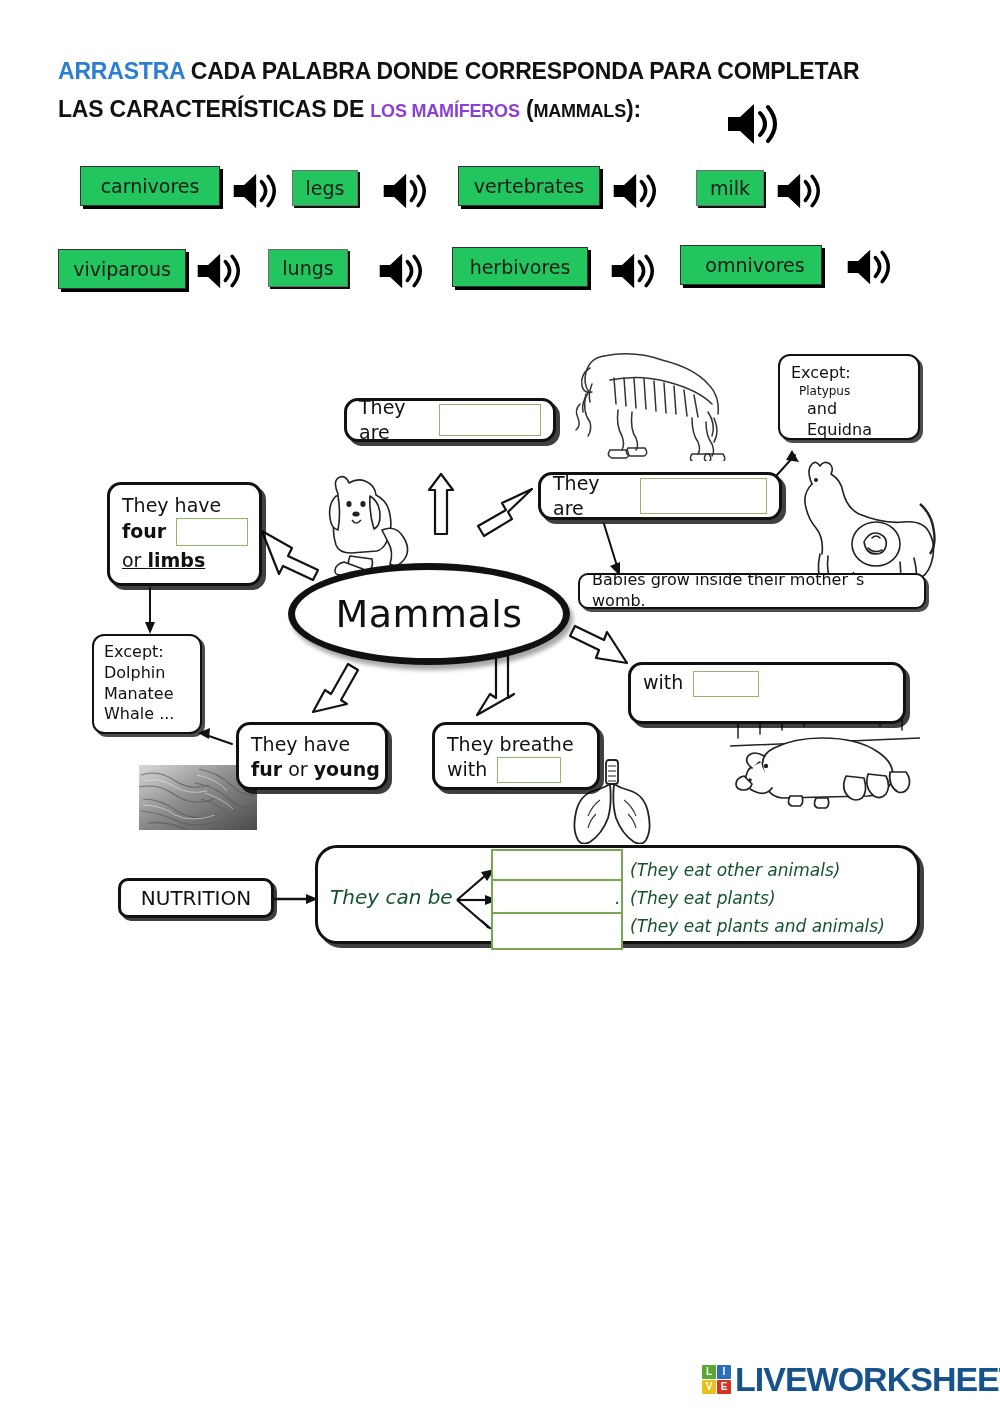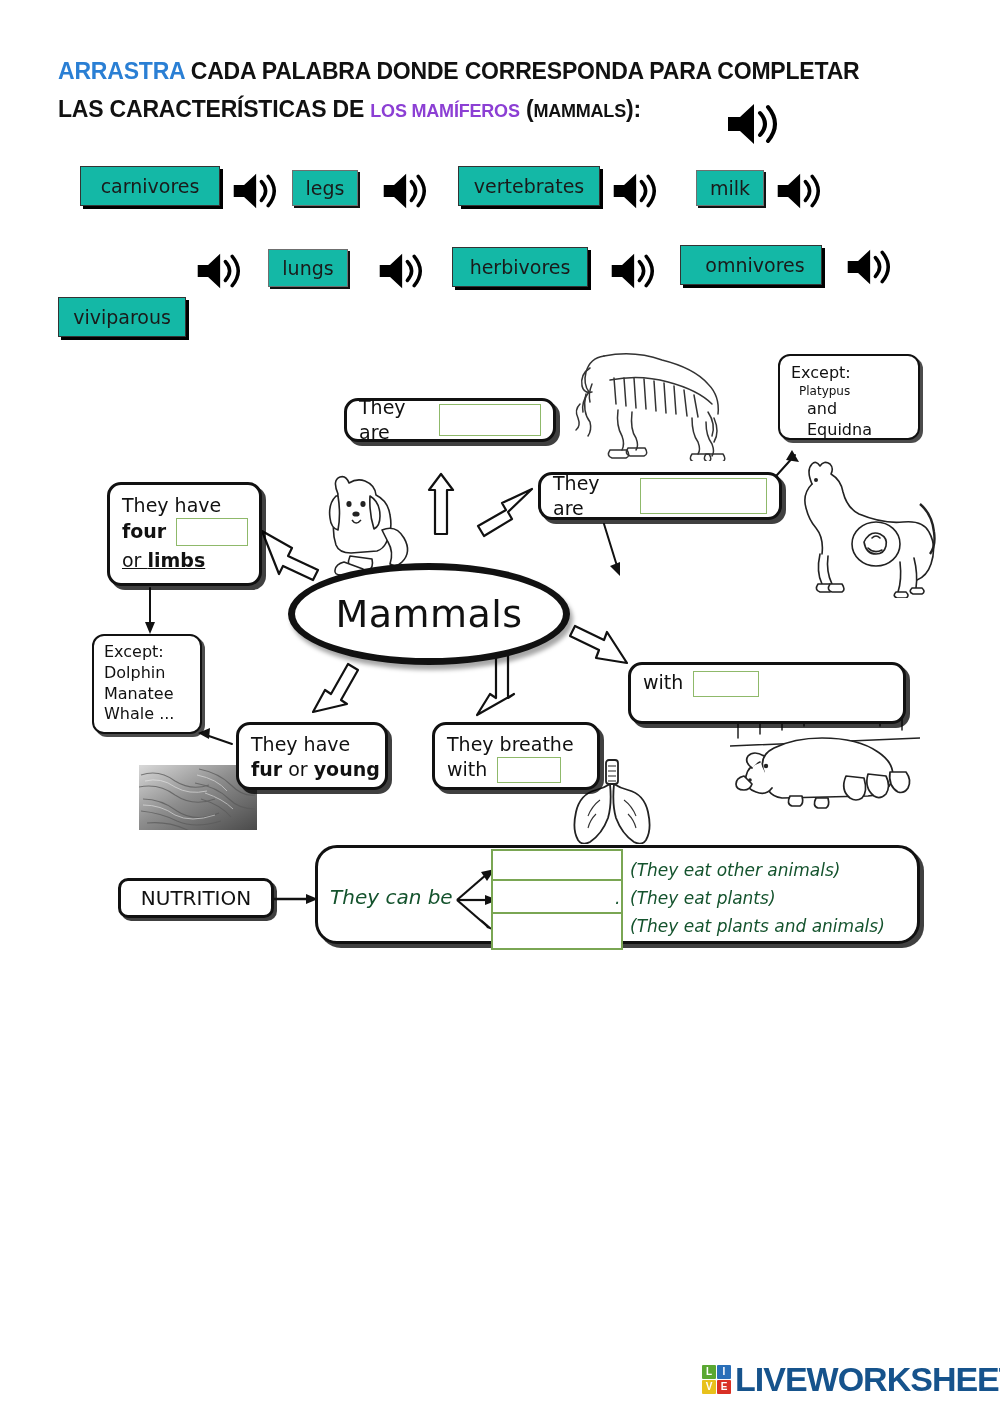--- a/index.html
+++ b/index.html
@@ -19,21 +19,21 @@
   .hl-paren{font-size:23px;font-weight:bold;}
 
   
   .spk{display:inline-block;vertical-align:middle;}
   .spk svg{display:block;}
 
   
   .wordbank{position:absolute;left:0;top:0;width:1000px;}
   .wb-item{position:absolute;display:flex;align-items:center;}
   .wb-box{
-    border:1px solid #6f6f6f;background:#14b8a6;
+    border:1px solid #6f6f6f;background:#22c55e;
     box-shadow:2px 2px 0 #111, 0 0 0 0 #000;
     display:flex;align-items:center;justify-content:center;
     font-family:"DejaVu Sans", sans-serif;
     font-size:19px;color:#1a1a1a;height:40px;padding:0 10px;
     box-sizing:border-box;
   }
   .wb-box.b-strong{border:1px solid #333;box-shadow:3px 3px 0 #000;}
 
   
   .diagram{position:absolute;left:0;top:0;width:1000px;height:1000px;}
@@ -145,21 +145,21 @@
     </div>
     <div class="spk" style="position:absolute;left:776px;top:170px;">
       <svg width="50" height="42" viewBox="0 0 58 48">
           <path d="M2 17 L14 17 L28 4 L28 44 L14 31 L2 31 Z" fill="#000"></path>
           <path d="M34 13 Q44 24 34 35" stroke="#000" stroke-width="4" fill="none" stroke-linecap="round"></path>
           <path d="M42 7 Q56 24 42 41" stroke="#000" stroke-width="4" fill="none" stroke-linecap="round"></path>
         </svg>
     </div>
 
     <div class="wb-item" style="left:58px;top:249px;">
-      <div class="wb-box b-strong" style="width:128px;margin-top:48px;">viviparous</div>
+      <div class="wb-box b-strong" style="width:128px;">viviparous</div>
     </div>
     <div class="spk" style="position:absolute;left:196px;top:250px;">
       <svg width="50" height="42" viewBox="0 0 58 48">
           <path d="M2 17 L14 17 L28 4 L28 44 L14 31 L2 31 Z" fill="#000"></path>
           <path d="M34 13 Q44 24 34 35" stroke="#000" stroke-width="4" fill="none" stroke-linecap="round"></path>
           <path d="M42 7 Q56 24 42 41" stroke="#000" stroke-width="4" fill="none" stroke-linecap="round"></path>
         </svg>
     </div>
 
     <div class="wb-item" style="left:268px;top:249px;">
@@ -390,20 +390,23 @@
       <span class="t">They are</span>
       <span class="blank" style="width:128px;height:36px;margin-left:4px;"></span>
     </div>
 
     <div class="node thin" style="left:778px;top:354px;width:142px;height:86px;display:block;padding:7px 11px;border-radius:12px;">
       <div class="t" style="font-size:16px;">Except:</div>
       <div class="t" style="font-size:12px;padding-left:8px;">Platypus</div>
       <div class="t" style="font-size:16px;padding-left:16px;">and Equidna</div>
     </div>
 
+    <div class="node thin" style="left:578px;top:573px;width:348px;height:36px;border-radius:10px;padding:4px 12px;">
+      <span class="t" style="font-size:16px;">Babies grow inside their mother´s womb.</span>
+    </div>
 
     <div class="node" style="left:628px;top:662px;width:278px;height:62px;display:block;padding:5px 12px;">
       <div class="t" style="white-space:nowrap;">
         <span>with</span>
         <span class="blank" style="width:66px;height:26px;margin-left:4px;"></span>
       </div>
     </div>
 
     <div class="node" style="left:236px;top:722px;width:152px;height:68px;display:block;padding:7px 12px;">
       <div class="t">They have</div>

